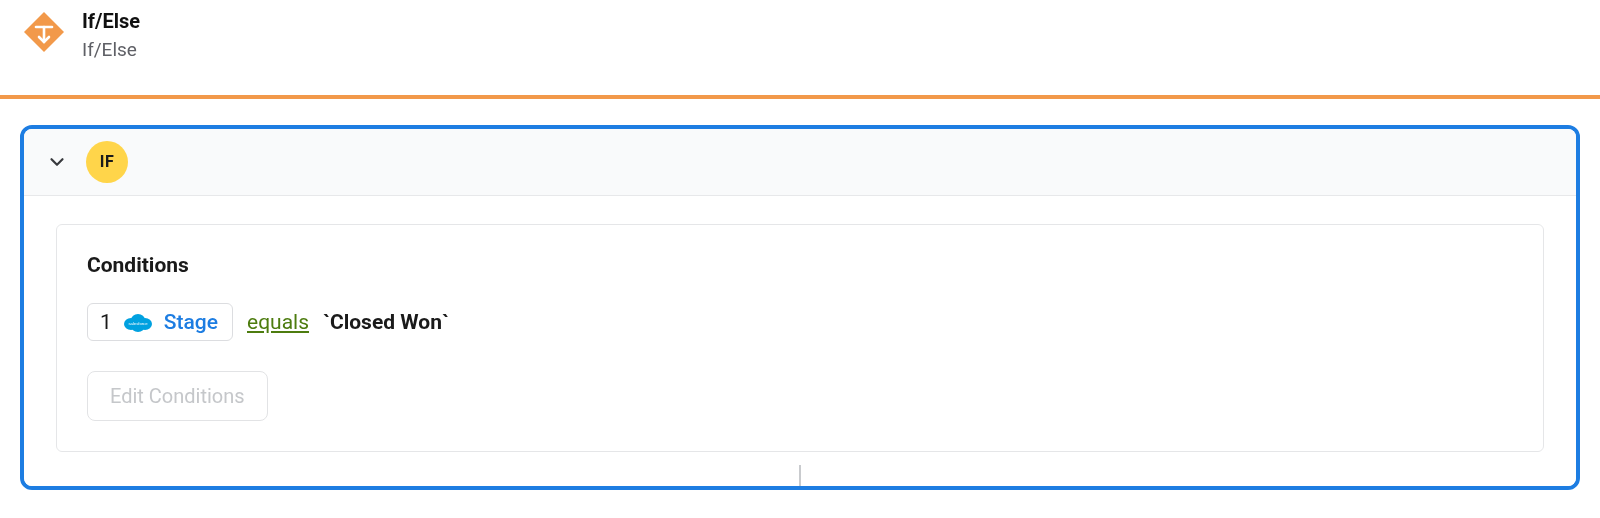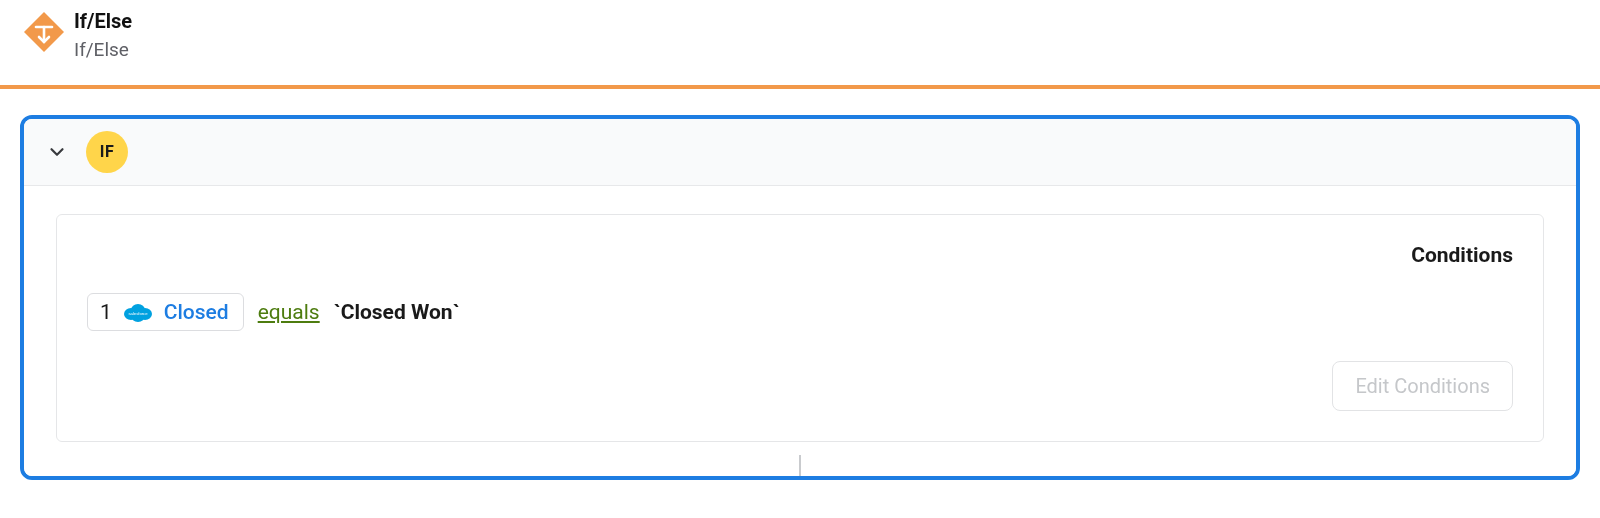--- a/index.html
+++ b/index.html
@@ -10,22 +10,22 @@
     body {
       font-family: -apple-system, BlinkMacSystemFont, "Segoe UI", Roboto, Helvetica, Arial, sans-serif;
       background: #fff;
       width: 1600px;
       height: 518px;
       overflow: hidden;
     }
     .header {
       display: flex;
       align-items: flex-start;
-      padding: 8px 0 22px 22px;
-      gap: 8px;
+      padding: 8px 0 32px 22px;
+      gap: 16px;
       border-radius: 23px;
     }
     .header-icon {
       width: 44px;
       height: 44px;
       margin-top: 2px;
       flex-shrink: 0;
     }
     .header-texts {
       display: flex;
@@ -42,21 +42,20 @@
       color: #5f6066;
       margin-top: 2px;
     }
     .orange-divider {
       height: 4px;
       background: #f2994a;
       width: 100%;
     }
     .panel-wrap {
       padding: 26px 20px 0 20px;
-      text-align: right;
     }
     .panel {
       border: 4px solid #1d7de2;
       border-radius: 12px;
       overflow: hidden;
     }
     .panel-header {
       display: flex;
       align-items: center;
       gap: 18px;
@@ -207,21 +206,21 @@
             <span class="chip-index">1</span>
             <span class="sf-cloud">
               <svg viewBox="0 0 32 22" width="32" height="22">
                 <ellipse cx="9" cy="13" rx="7" ry="6" fill="#00a1e0"></ellipse>
                 <ellipse cx="16" cy="9" rx="7" ry="6" fill="#00a1e0"></ellipse>
                 <ellipse cx="23" cy="13" rx="7" ry="6" fill="#00a1e0"></ellipse>
                 <ellipse cx="16" cy="15" rx="7" ry="6" fill="#00a1e0"></ellipse>
                 <text x="16" y="14" font-size="4.2" fill="#ffffff" text-anchor="middle" font-family="Arial">salesforce</text>
               </svg>
             </span>
-            <span class="chip-field">Closed</span>
+            <span class="chip-field">Stage</span>
           </span>
           <span class="operator-text">equals</span>
           <span class="value-text">`Closed Won`</span>
         </div>
 
         <div class="edit-button">Edit Conditions</div>
       </div>
 
       <div class="bottom-connector"></div>
     </div>

